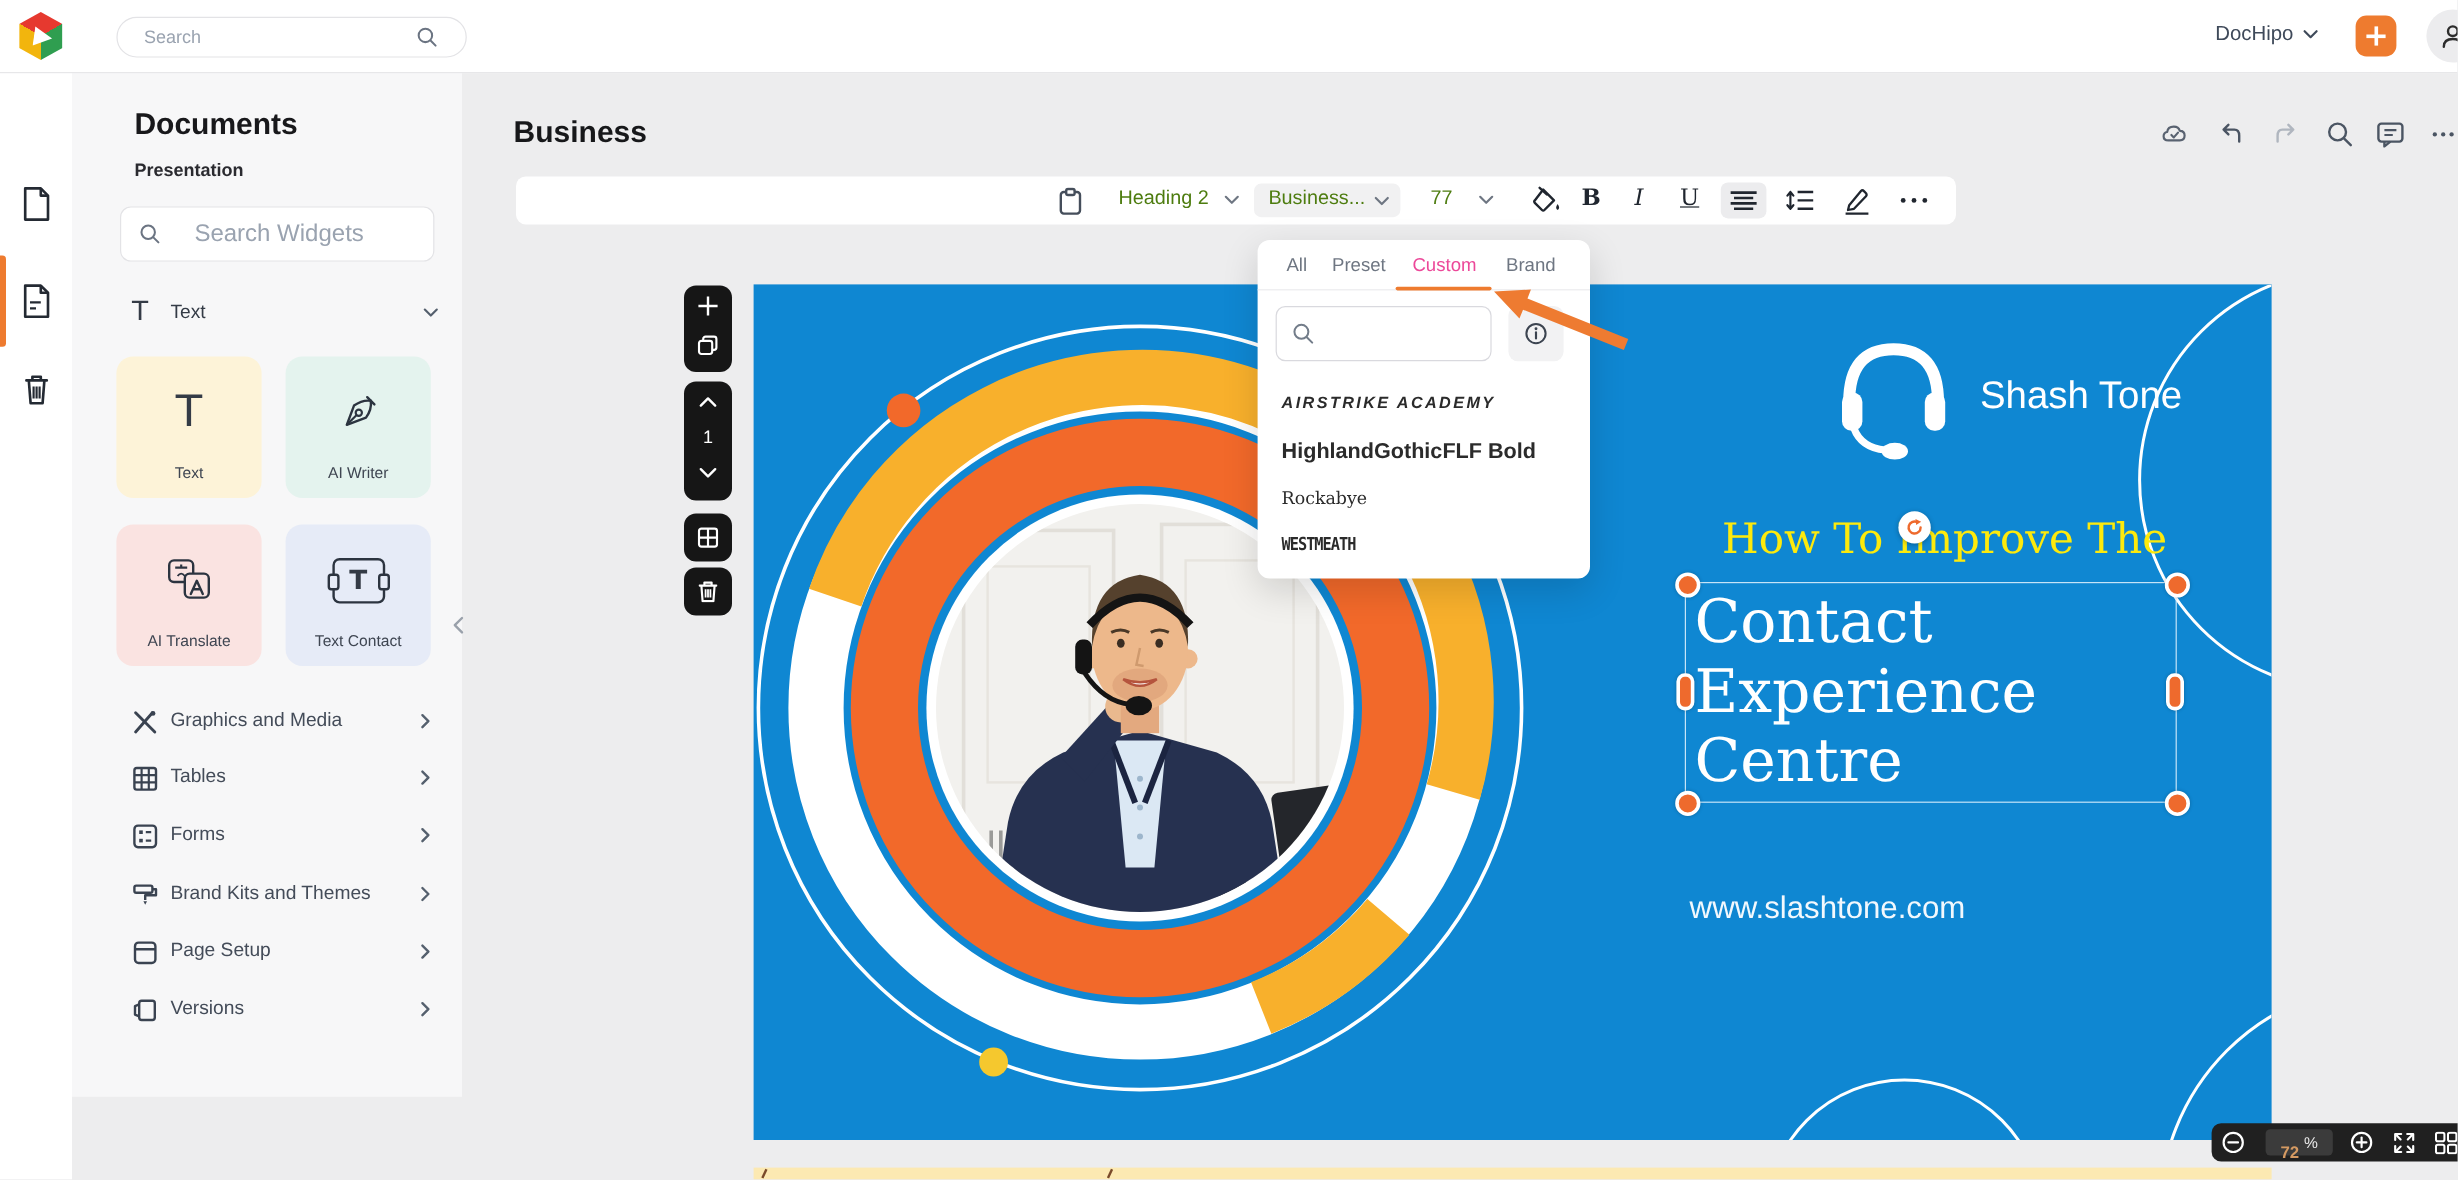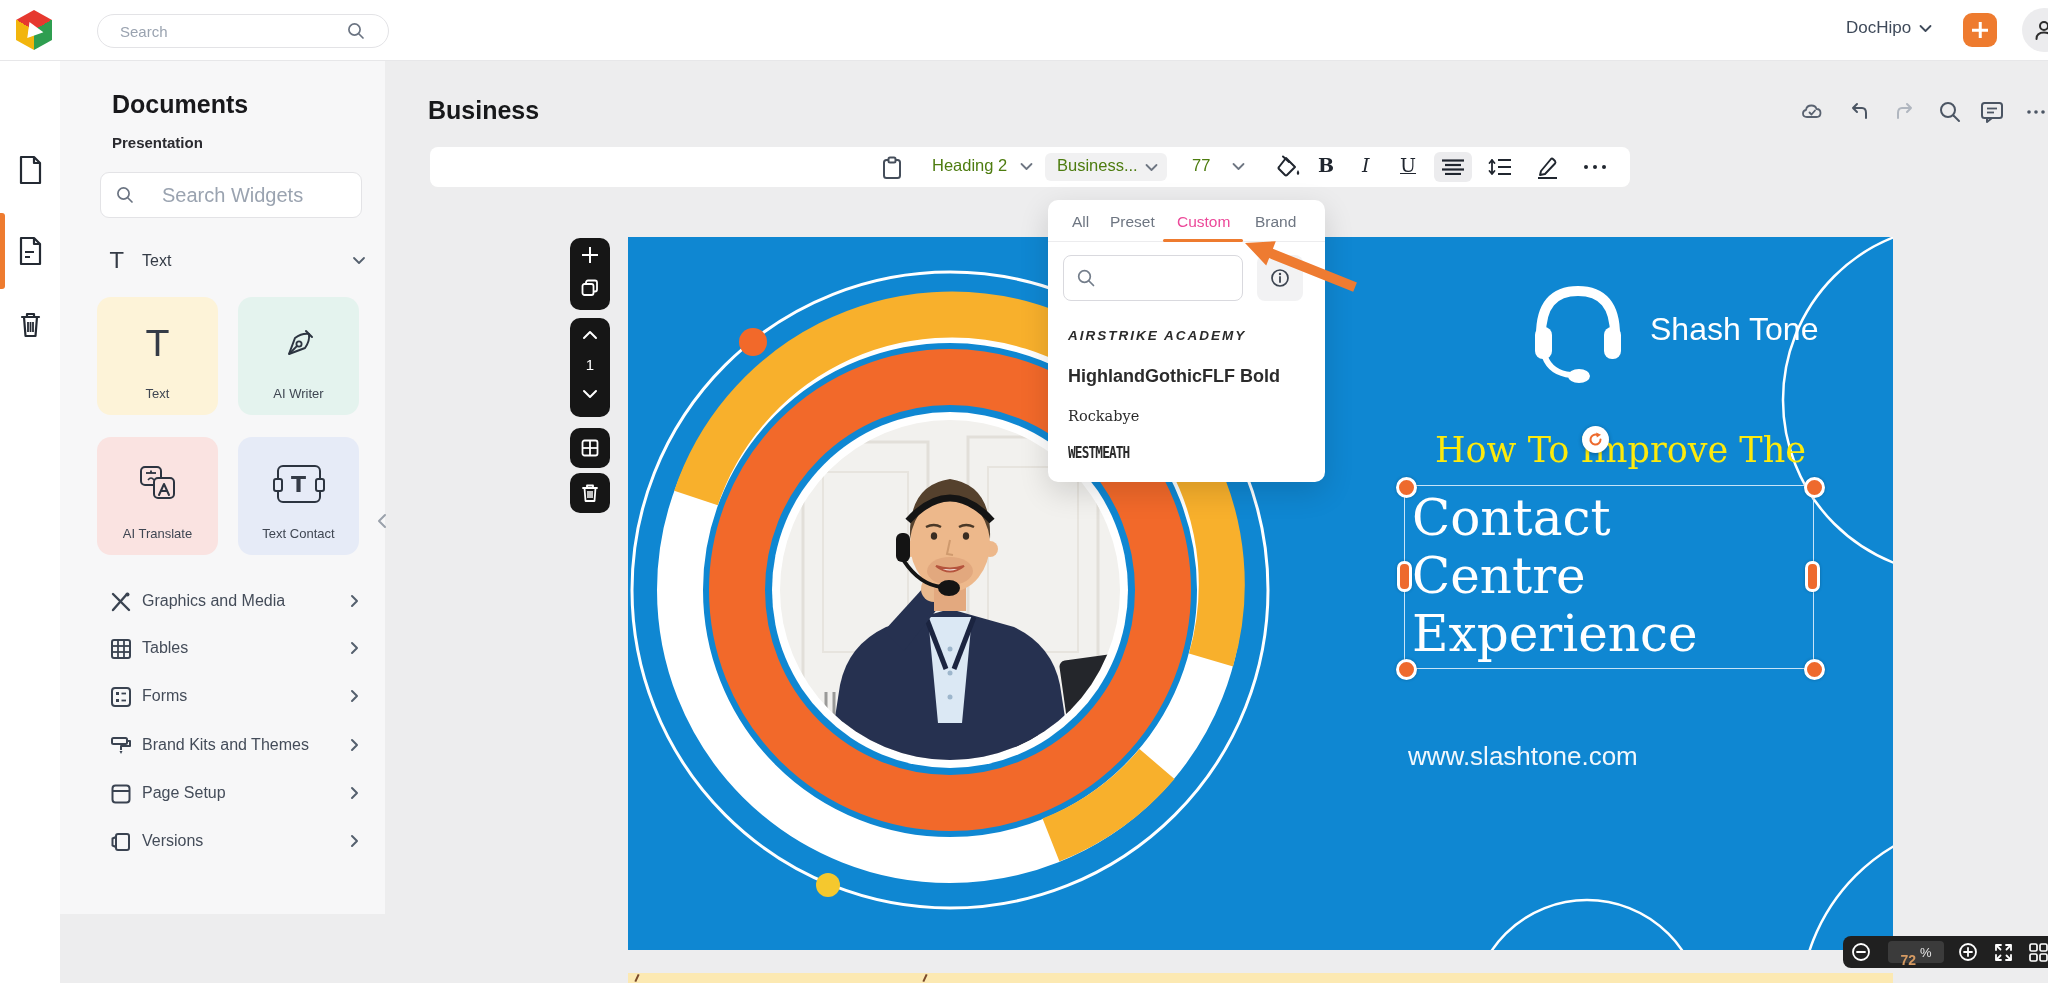--- a/index.html
+++ b/index.html
@@ -515,22 +515,22 @@
       <ellipse cx="44" cy="91" rx="11" ry="7" fill="#ffffff"></ellipse>
     </g>
   </svg>
 
   <div id="brand-name" class="abs">Shash Tone</div>
   <div id="cv-heading" class="abs">How To Improve The</div>
 
   <div id="sel-box" class="abs"></div>
   <div id="cv-bigtext" class="abs">
     <div>Contact</div>
+    <div>Experience</div>
     <div>Centre</div>
-    <div>Experience</div>
   </div>
   <div id="cv-site" class="abs">www.slashtone.com</div>
 
   <div id="rotate-handle" class="abs">
     <svg width="15" height="15" viewBox="0 0 15 15">
         <path d="M12.5 7.5 A5 5 0 1 1 9.5 3" fill="none" stroke="#ee6a2d" stroke-width="2" stroke-linecap="round"></path>
         <polygon points="8.2,0.5 13,2.8 8.8,5.6" fill="#ee6a2d"></polygon>
       </svg>
   </div>
   <div class="abs h-corner" style="left:768px;top:240px"></div>

